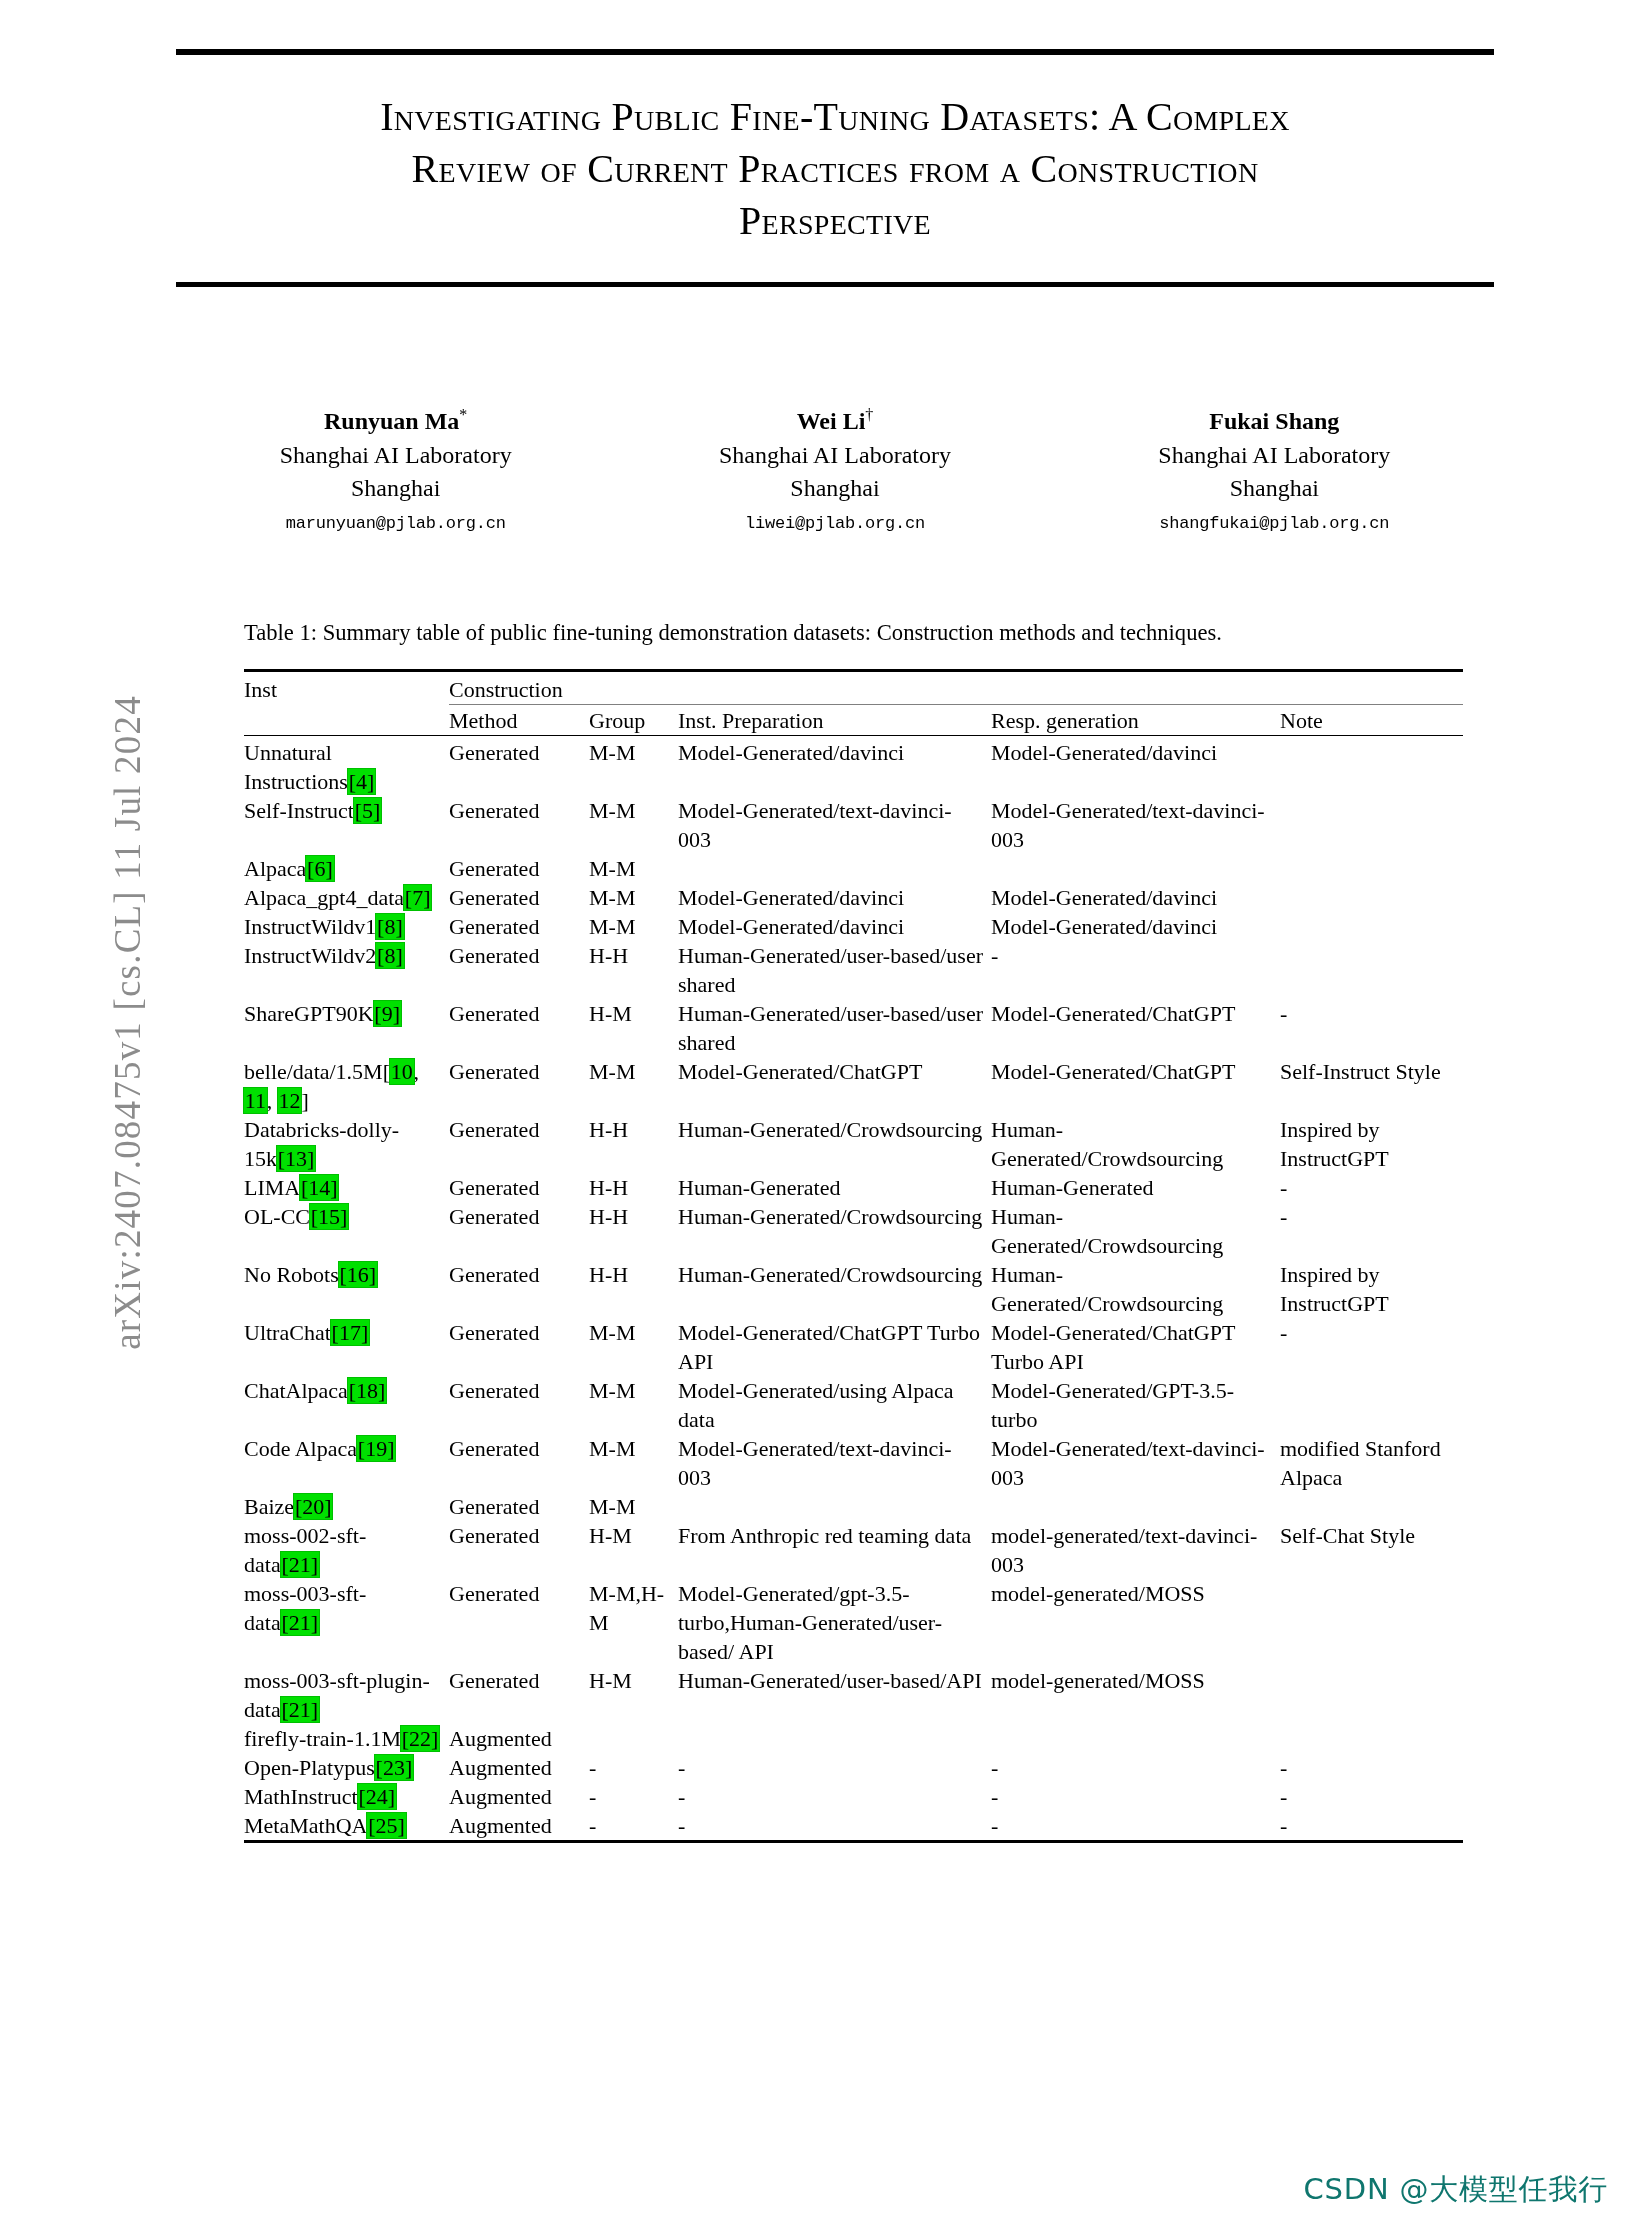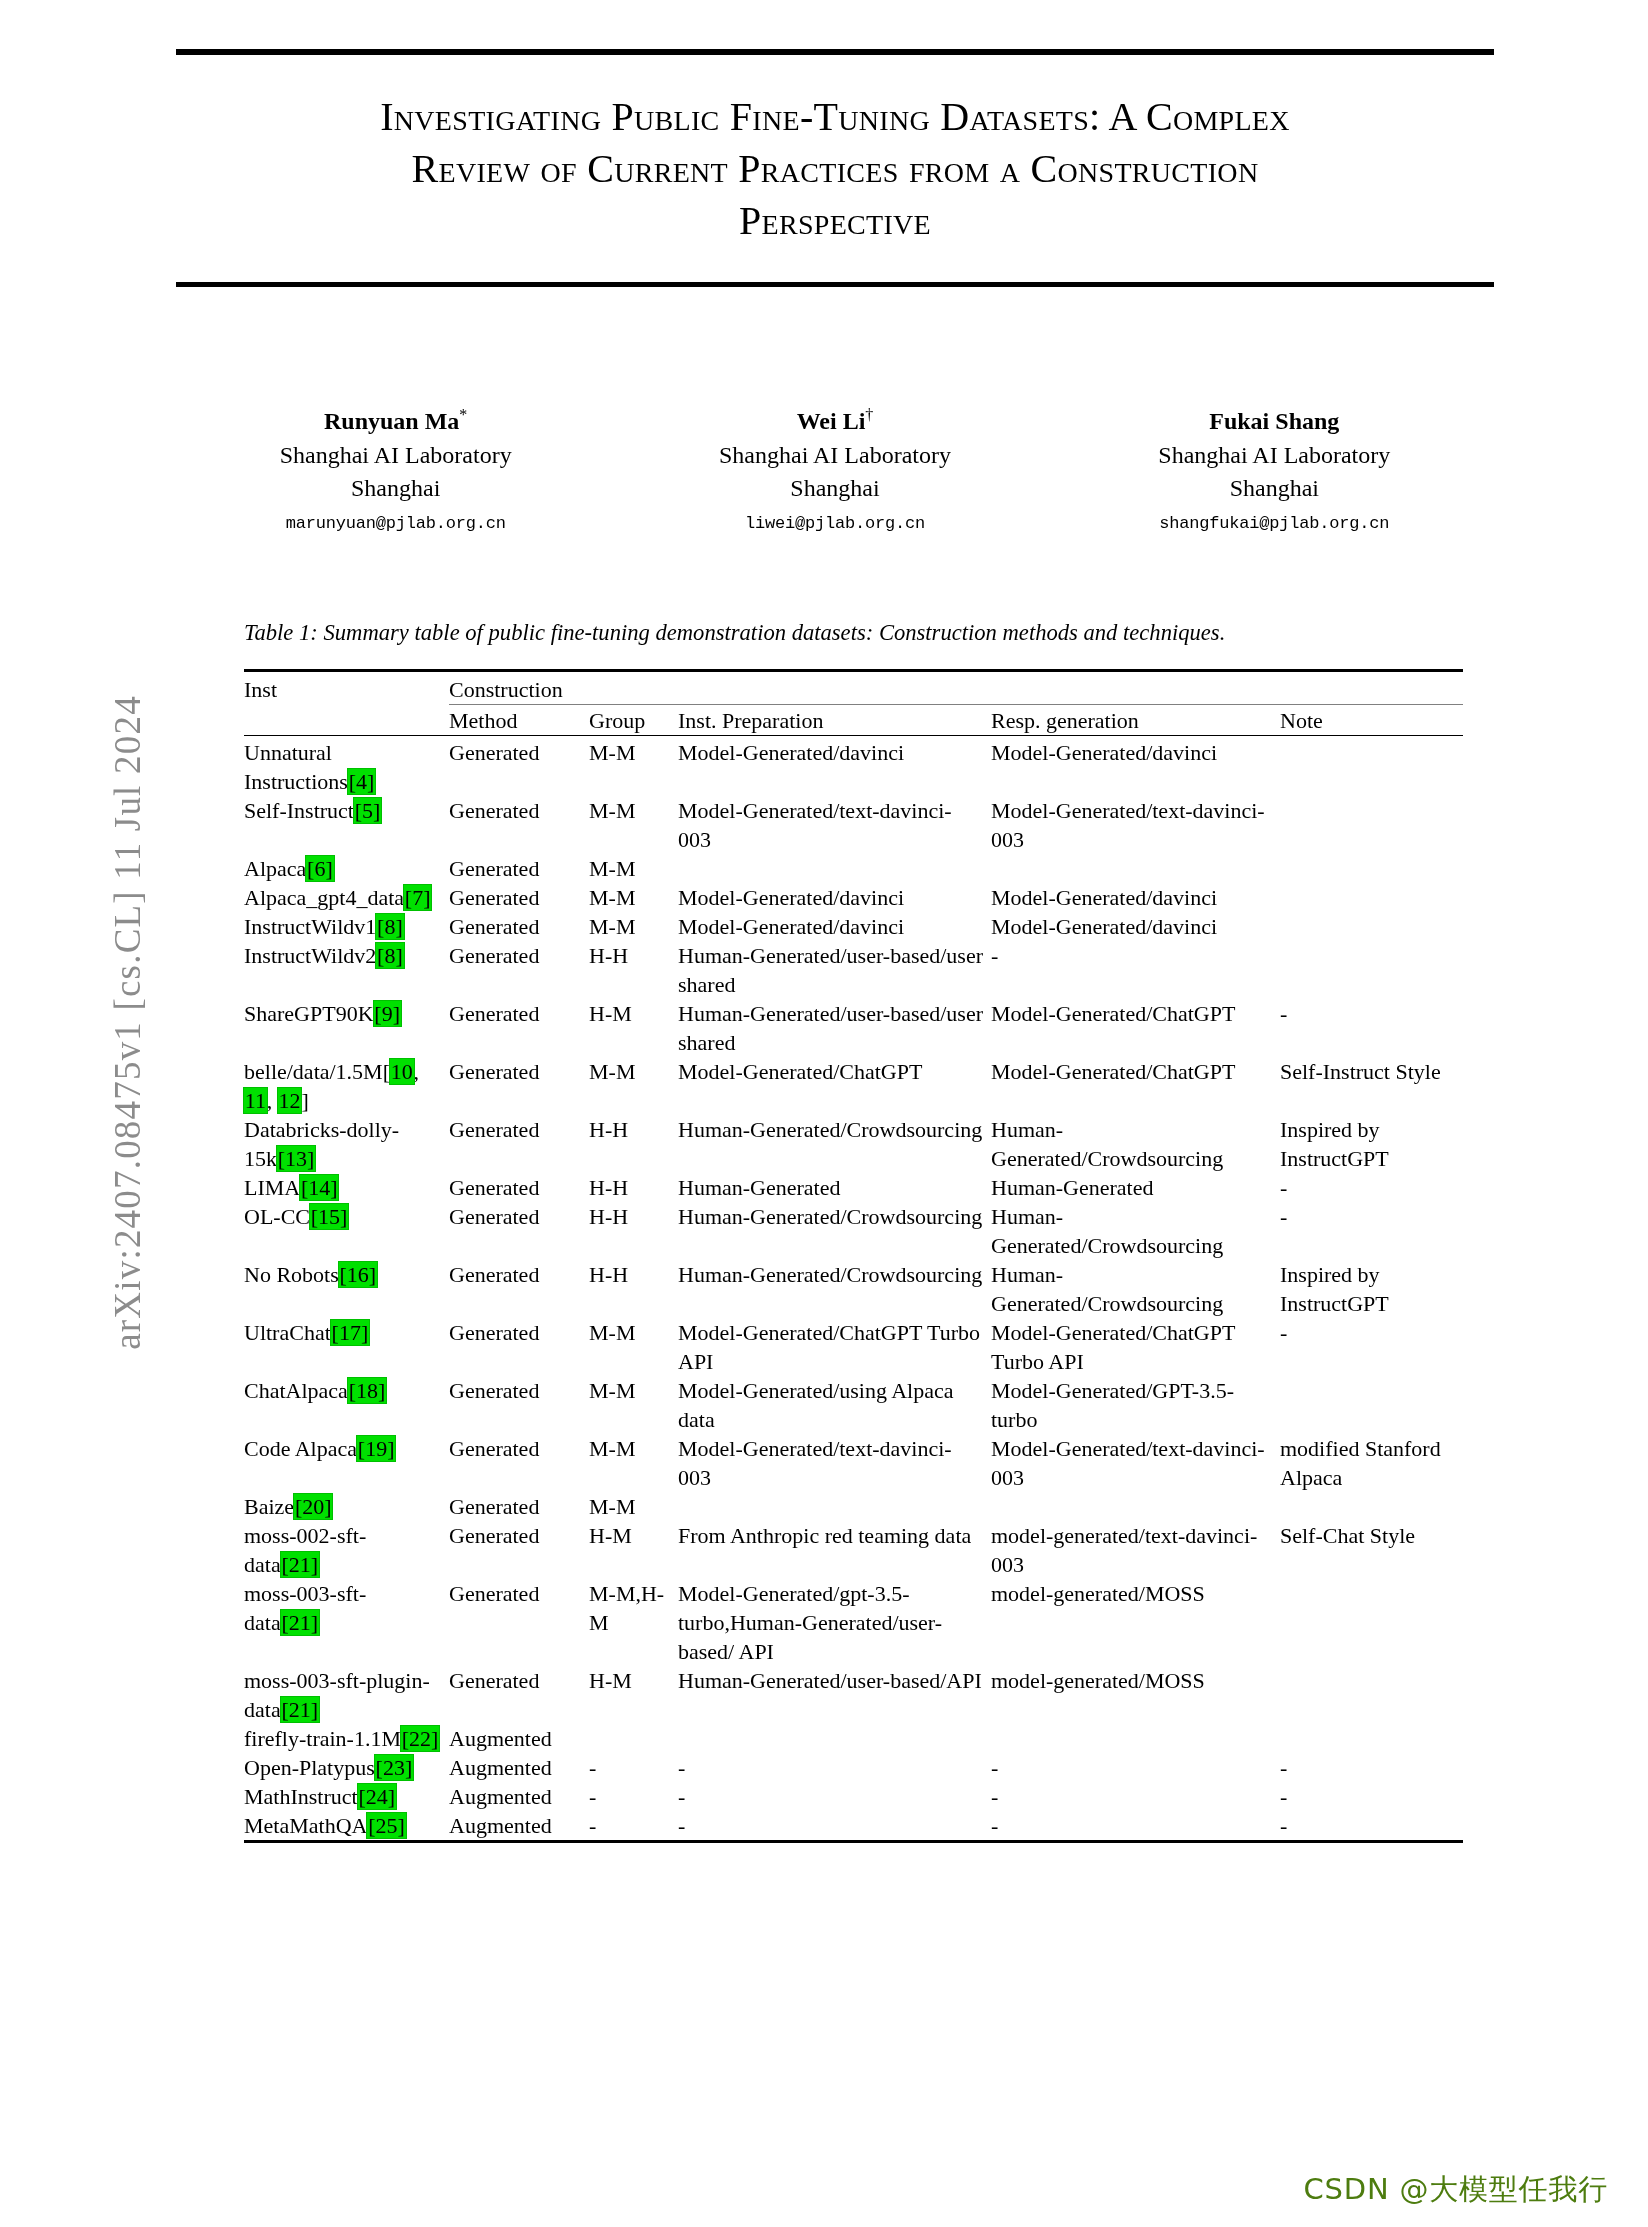--- a/index.html
+++ b/index.html
@@ -113,21 +113,20 @@
     position: absolute;
     left: 68px;
     top: 618px;
     width: 1219px;
   }
   #table-caption {
     font-size: 22.6px;
     line-height: 30px;
     margin-bottom: 20.6px;
     text-align: left;
-    font-style: italic;
   }
   table.tbl {
     border-collapse: collapse;
     width: 1219px;
     table-layout: fixed;
     font-size: 22px;
   }
   table.tbl td, table.tbl th {
     vertical-align: top;
     text-align: left;
@@ -164,21 +163,21 @@
     text-decoration: none;
   }
 
   
   #watermark {
     position: absolute;
     right: 41px;
     bottom: 17.5px;
     font-family: "DejaVu Sans", "Liberation Sans", sans-serif;
     font-size: 29px;
-    color: #4d7c0f;
+    color: #0f766e;
     white-space: nowrap;
     letter-spacing: 0.8px;
   }
 </style>
 </head>
 <body>
 
 <div id="arxiv-stamp">
   <div class="vtext">arXiv:2407.08475v1  [cs.CL]  11 Jul 2024</div>
 </div>

